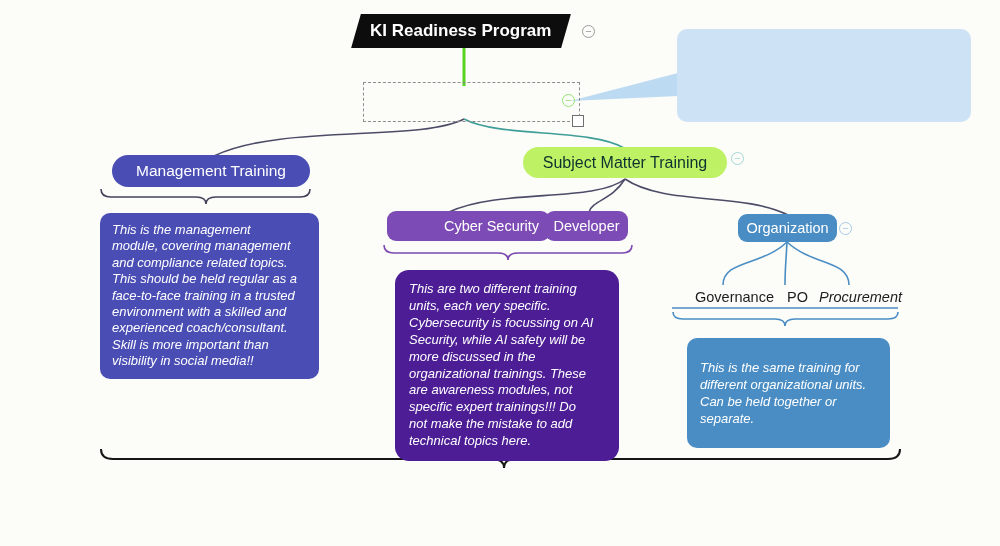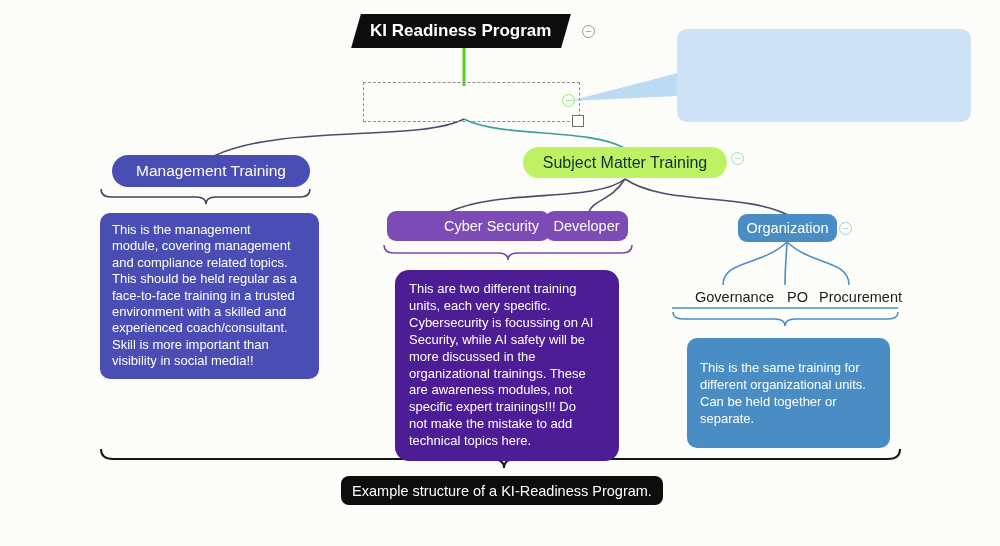--- a/index.html
+++ b/index.html
@@ -49,21 +49,21 @@
   }
   .organization-node{
     left:738px;top:214px;width:99px;height:28px;border-radius:9px;
     background:#4a8dc4;color:#ffffff;font-size:14.5px;
   }
   .leaf-label{
     position:absolute;z-index:3;font-size:14.5px;color:#1d1d1d;white-space:nowrap;margin-left:12px;
   }
   .lbl-governance{left:683px;top:289px;}
   .lbl-po{left:775px;top:289px;}
-  .lbl-procurement{left:807px;top:289px;}
+  .lbl-procurement{left:807px;top:289px;font-style:italic;}
 
   .selection{
     position:absolute;z-index:2;
     left:363px;top:82px;width:215px;height:38px;
     border:1px dashed #8d8d8d;background:transparent;
   }
   .handle{
     position:absolute;z-index:4;
     left:572px;top:115px;width:10px;height:10px;
     background:#ffffff;border:1px solid #6f6f6f;
@@ -78,21 +78,21 @@
   }
   .collapse-root{left:582px;top:25px;border:1.4px solid #9a9a9a;color:#9a9a9a;}
   .collapse-basic{left:562px;top:94px;border:1.4px solid #95e273;color:#95e273;}
   .collapse-subject{left:731px;top:152px;border:1.4px solid #a4d7d3;color:#a4d7d3;}
   .collapse-organization{left:839px;top:222px;border:1.4px solid #a7c9e6;color:#a7c9e6;}
 
   .note{
     position:absolute;z-index:3;border-radius:10px;
     color:#ffffff;
   }
-  .note-text{white-space:pre-line;}
+  .note-text{white-space:pre-line;font-style:italic;}
   .note-basic-outer{
     left:677px;top:29px;width:294px;height:93px;
     background:#cde2f5;border-radius:10px;
   }
   .note-management{
     left:100px;top:213px;width:219px;
     background:#4a4eb4;
     font-size:13px;line-height:16.4px;padding:9px 12px;box-sizing:border-box;
   }
   .note-subject{
@@ -215,17 +215,14 @@
 technical topics here.</div>
   </div>
 
   <div class="note note-organization">
     <div class="note-text">This is the same training for
 different  organizational units.
 Can be held together or
 separate.</div>
   </div>
 
-  <div class="caption-node">
-    <span>Example structure of a KI-Readiness Program.</span>
-  </div>
 
 </div>
 
 </body></html>

